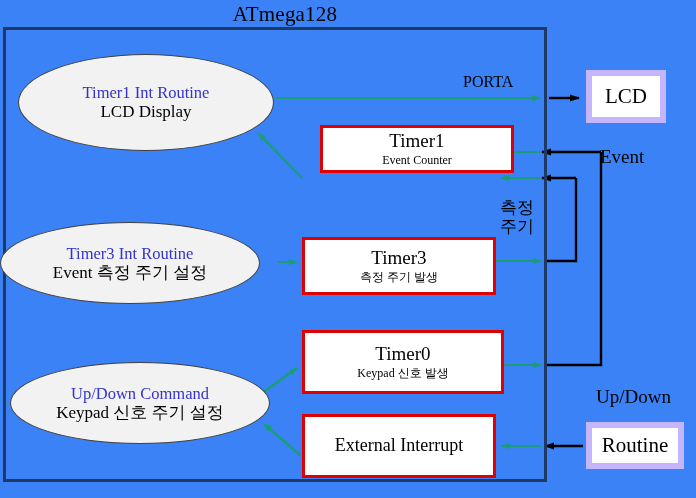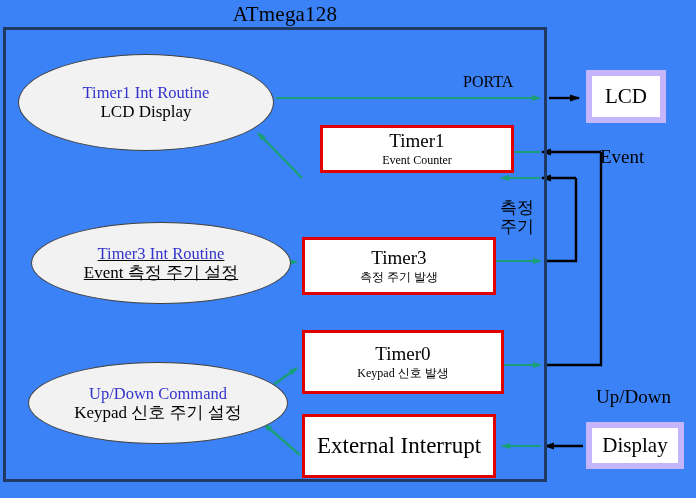--- a/index.html
+++ b/index.html
@@ -57,22 +57,22 @@
   .ell-blue {
     color: #3333cc;
     font-size: 16.5px;
   }
   .ell-black {
     color: #000000;
     font-size: 17px;
   }
 
   #ellipse-timer1 { left: 18px; top: 54px;  width: 256px; height: 97px; }
-  #ellipse-timer3 { left: 31px; top: 222px; width: 260px; height: 82px; text-decoration: underline; }
-  #ellipse-updown { left: 28px; top: 362px; width: 260px; height: 82px; }
+  #ellipse-timer3 { left: 0; top: 222px; width: 260px; height: 82px; }
+  #ellipse-updown { left: 10px; top: 362px; width: 260px; height: 82px; }
 
   
   .redbox {
     border: 3px solid #e00000;
     background: #ffffff;
     box-sizing: border-box;
     display: flex;
     flex-direction: column;
     align-items: center;
     justify-content: center;
@@ -80,21 +80,21 @@
     color: #000000;
     line-height: 1.2;
   }
   .rb-l1 { font-size: 19px; }
   .rb-l2 { font-size: 12px; }
 
   #box-timer1  { left: 302px; top: 125px; width: 194px; height: 48px; margin-left: 18px; }
   #box-timer3  { left: 302px; top: 237px; width: 194px; height: 58px; }
   #box-timer0  { left: 302px; top: 330px; width: 202px; height: 64px; }
   #box-extint  { left: 302px; top: 414px; width: 194px; height: 64px; }
-  #box-extint .rb-l1 { font-size: 23px; }
+  #box-extint .rb-l1 { font-size: 18px; }
 
   
   .navybox {
     border: 6px solid #c4b5fd;
     background: #ffffff;
     box-sizing: border-box;
     display: flex;
     align-items: center;
     justify-content: center;
     color: #000000;
@@ -216,21 +216,21 @@
   </div>
 
   <div class="abs redbox" id="box-extint">
     <div class="rb-l1">External Interrupt</div>
   </div>
 
   <div class="abs navybox" id="box-lcd">
     <span>LCD</span>
   </div>
   <div class="abs navybox" id="box-keypad">
-    <span>Display</span>
+    <span>Routine</span>
   </div>
 
   <div class="abs label" id="label-porta">PORTA</div>
   <div class="abs label" id="label-event">Event</div>
   <div class="abs label" id="label-updown">Up/Down</div>
   <div class="abs label" id="label-meas">
     <div>측정</div>
     <div>주기</div>
   </div>
 

